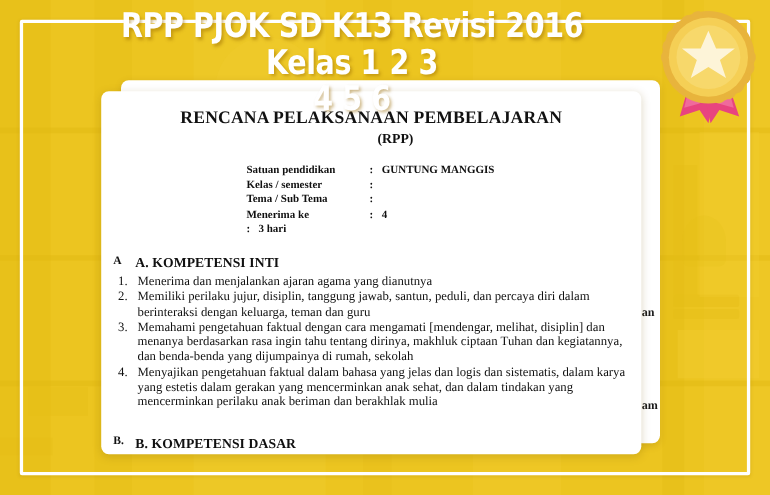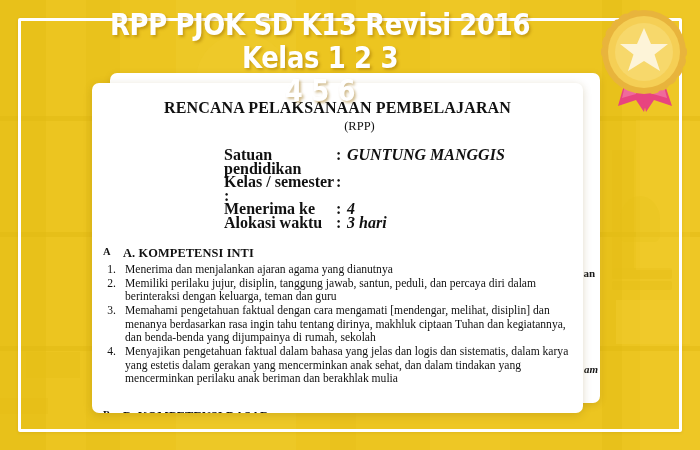--- a/index.html
+++ b/index.html
@@ -62,27 +62,27 @@
     box-shadow:0 2px 8px rgba(120,85,0,.22);
     z-index:5;overflow:hidden;
     font-family:"Liberation Serif", serif;
     color:#111111;
   }
 
   .doc-h1{
     text-align:center;font-weight:bold;font-size:16px;
     letter-spacing:.15px;margin:16px 0 0 0;
   }
-  .doc-h2{text-align:center;font-weight:normal;font-size:12.5px;margin:2px 0 0 0;padding-left:44px;}
-
-  .meta{margin:14px 0 0 132px;font-size:16px;font-weight:bold;line-height:13.6px;}
+  .doc-h2{text-align:center;font-weight:bold;font-size:12.5px;margin:2px 0 0 0;padding-left:44px;}
+
+  .meta{margin:14px 0 0 132px;font-size:10px;font-weight:bold;line-height:13.6px;}
   .meta-row{display:flex;}
   .meta-label{width:112px;flex:0 0 112px;}
   .meta-colon{width:11px;flex:0 0 11px;}
-  .meta-value{flex:1;font-style:italic;}
+  .meta-value{flex:1;}
 
   .sec{margin:16px 0 0 0;position:relative;}
   .sec-stray{
     position:absolute;left:11px;top:0;font-size:10.5px;font-weight:bold;
   }
   .sec-title{margin-left:31px;font-size:12.4px;font-weight:bold;letter-spacing:.1px;}
 
   ol.kilist{
     margin:2px 0 0 0;padding:0;list-style:none;font-size:11.6px;line-height:13.3px;
   }
@@ -150,49 +150,49 @@
         </g>
       </g>
       <circle r="36" fill="#f5cf55"></circle>
       <circle r="29" fill="#f7d86b"></circle>
       <path d="M0 -24 L7 -8 L24 -8 L10.5 2.5 L16 19 L0 9 L-16 19 L-10.5 2.5 L-24 -8 L-7 -8 Z" fill="#fdf4d8"></path>
     </g>
   </svg>
 </div>
 
 <div class="page-back">
-  <div class="page-back-txt" style="right:5px;top:194px;">an</div>
-  <div class="page-back-txt" style="right:2px;top:290px;font-style:italic;">am</div>
+  <div class="page-back-txt" style="right:5px;top:205px;">an</div>
+  <div class="page-back-txt" style="right:2px;top:290px;">am</div>
 </div>
 
 <div class="page-front">
 
   <div class="doc-h1">RENCANA PELAKSANAAN PEMBELAJARAN</div>
   <div class="doc-h2">(RPP)</div>
 
   <div class="meta">
     <div class="meta-row">
       <span class="meta-label">Satuan pendidikan</span>
       <span class="meta-colon">:</span>
       <span class="meta-value">GUNTUNG MANGGIS</span>
     </div>
     <div class="meta-row">
       <span class="meta-label">Kelas / semester</span>
       <span class="meta-colon">:</span>
     </div>
     <div class="meta-row">
+      <span class="meta-label">Tema / Sub Tema</span>
       <span class="meta-colon">:</span>
     </div>
     <div class="meta-row">
       <span class="meta-label">Menerima ke</span>
       <span class="meta-colon">:</span>
       <span class="meta-value">4</span>
     </div>
     <div class="meta-row">
-      <span class="meta-label">Alokasi waktu</span>
       <span class="meta-colon">:</span>
       <span class="meta-value">3 hari</span>
     </div>
   </div>
 
   <div class="sec">
     <span class="sec-stray">A</span>
     <div class="sec-title">A.  KOMPETENSI INTI</div>
 
     <ol class="kilist">

